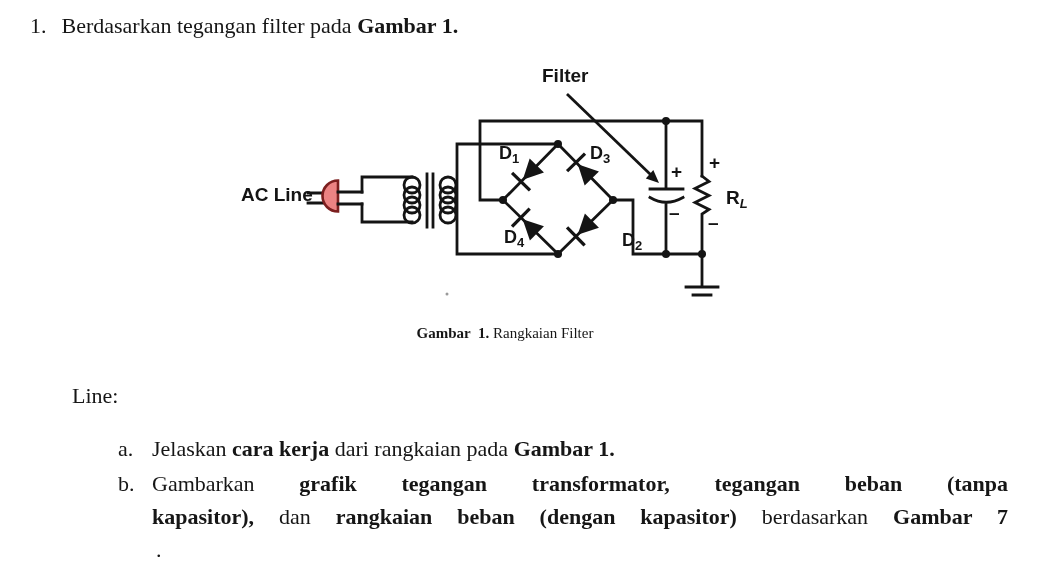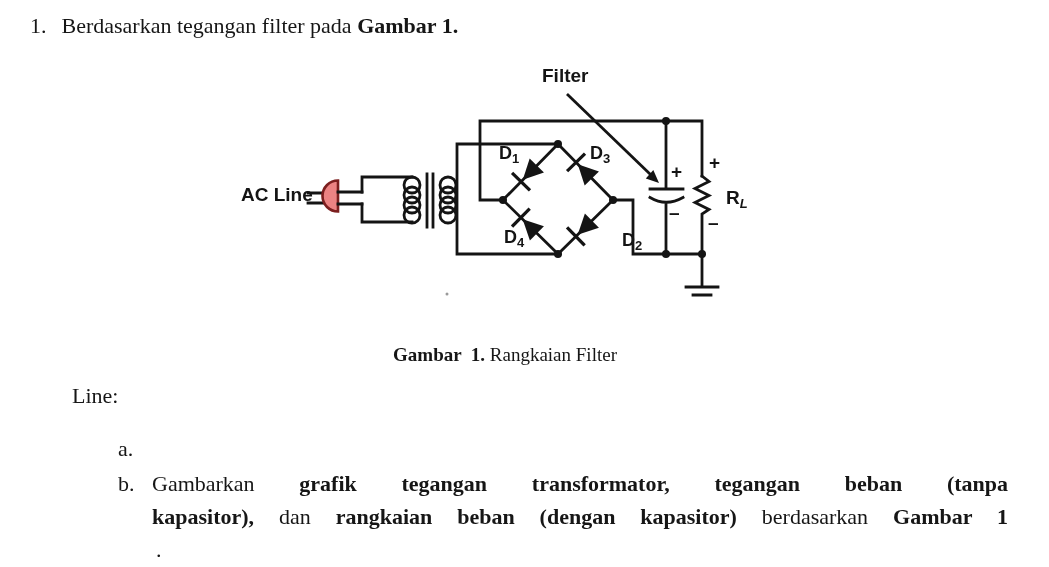--- a/index.html
+++ b/index.html
@@ -5,21 +5,21 @@
   html,body{margin:0;padding:0;background:#ffffff;}
   body{position:relative;width:1049px;height:567px;overflow:hidden;
        font-family:"Liberation Serif","DejaVu Serif",serif;color:#161616;}
   .abs{position:absolute;}
   .serif{font-size:22px;line-height:1.28;}
   .b{font-weight:bold;}
   .row{display:flex;}
   
   #q1{left:30px;top:12px;gap:15px;}
   
-  #caption{left:240px;top:343px;width:530px;text-align:center;font-size:19px;}
+  #caption{left:240px;top:324px;width:530px;text-align:center;font-size:15px;}
   #caption span{white-space:pre;}
   #maka{left:72px;top:382px;}
   
   .marker{width:34px;flex:0 0 34px;}
   #item-a{left:118px;top:435px;width:900px;gap:0;}
   #item-b-marker{left:118px;top:470px;}
   .bjust{left:152px;width:856px;text-align:justify;text-align-last:justify;}
   #item-b-line1{top:470px;}
   #item-b-line2{top:503px;}
   #item-b-line3{left:156px;top:536px;}
@@ -136,18 +136,19 @@
   <span class="clabel sign abs" style="left:708px;top:209px;">–</span>
   <span class="clabel rlab abs" style="left:726px;top:184px;"><span>R</span><span class="sub">L</span></span>
 </div>
 
 <div class="abs serif" id="caption"><span class="b">Gambar  1.</span><span> Rangkaian Filter</span></div>
 
 <div class="abs serif" id="maka">Line:</div>
 
 <div class="abs serif row" id="item-a">
   <span class="marker">a.</span>
+  <span><span>Jelaskan </span><span class="b">cara kerja</span><span> dari rangkaian pada </span><span class="b">Gambar 1.</span></span>
 </div>
 
 <div class="abs serif" id="item-b-marker">b.</div>
 <div class="abs serif bjust" id="item-b-line1"><span>Gambarkan </span><span class="b">grafik tegangan transformator, tegangan beban (tanpa</span></div>
-<div class="abs serif bjust" id="item-b-line2"><span class="b">kapasitor),</span><span> dan </span><span class="b">rangkaian beban (dengan kapasitor)</span><span> berdasarkan </span><span class="b">Gambar 1</span></div>
+<div class="abs serif bjust" id="item-b-line2"><span class="b">kapasitor),</span><span> dan </span><span class="b">rangkaian beban (dengan kapasitor)</span><span> berdasarkan </span><span class="b">Gambar 7</span></div>
 <div class="abs serif" id="item-b-line3">.</div>
 
 </body></html>

